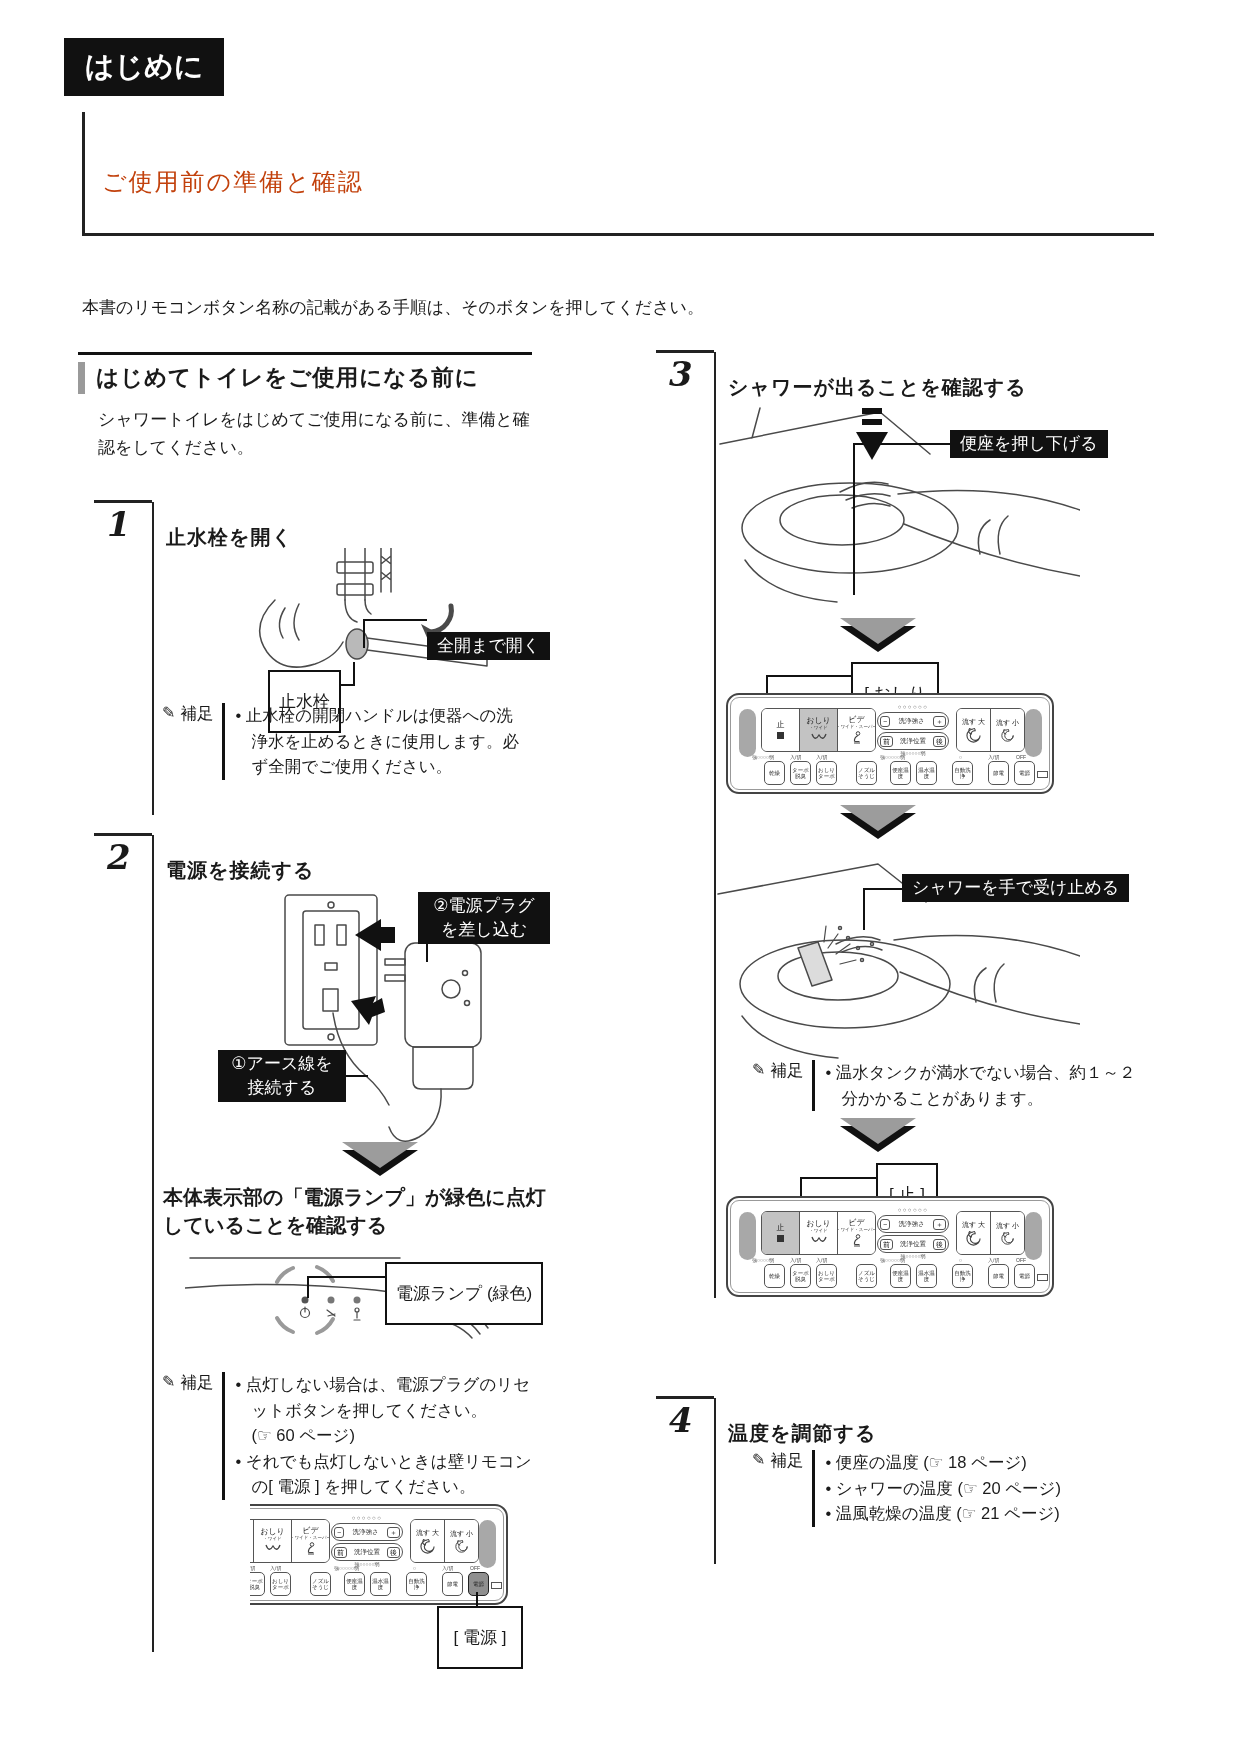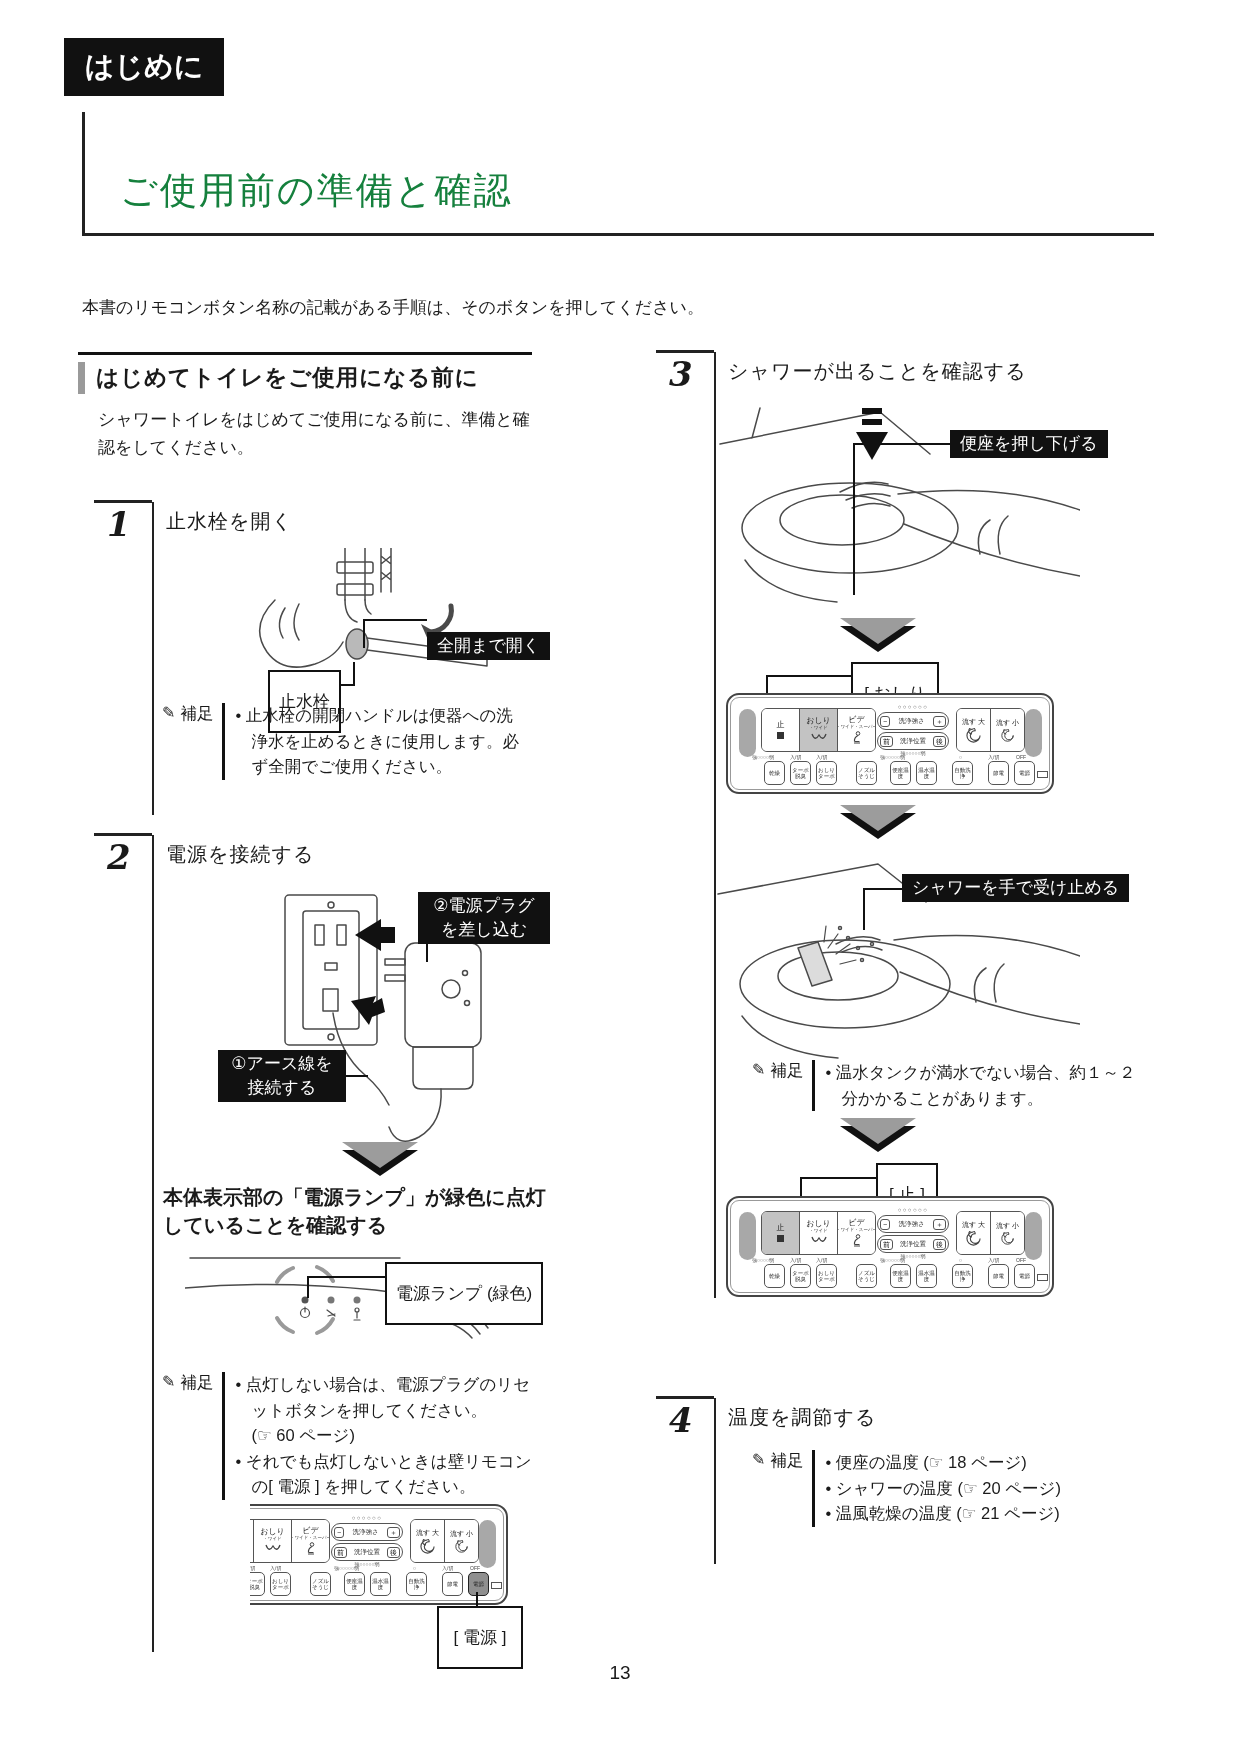--- a/index.html
+++ b/index.html
@@ -3,33 +3,33 @@
 <meta charset="utf-8">
 <style>
   html,body{margin:0;padding:0;background:#e8e8e8;}
   .page{position:relative;width:1240px;height:1754px;background:#fff;margin:0 auto;
         font-family:"Liberation Sans","DejaVu Sans",sans-serif;color:#1a1a1a;overflow:hidden;}
   .abs{position:absolute;}
   
   .banner{left:64px;top:38px;width:160px;height:58px;background:#111;color:#fff;
           font-size:29px;font-weight:bold;display:flex;align-items:center;justify-content:center;}
   .title-block{left:82px;top:112px;width:1072px;height:124px;border-left:3px solid #222;border-bottom:3px solid #222;box-sizing:border-box;}
-  .doc-title{left:120px;top:166px;font-size:37px;letter-spacing:2px;color:#15803d;}
+  .doc-title{left:102px;top:166px;font-size:24px;letter-spacing:2px;color:#c2410c;}
   .intro{left:82px;top:296px;font-size:17px;}
   
   .sec{left:78px;top:352px;width:454px;border-top:3px solid #111;padding-top:7px;display:flex;align-items:flex-start;}
   .sec .bar{width:7px;height:32px;background:#9a9a9a;margin-right:11px;}
   .sec .sec-h{font-size:22.5px;font-weight:bold;letter-spacing:1px;}
   .sec-body{left:98px;top:406px;width:442px;font-size:17px;line-height:1.65;}
   
   .step{position:absolute;}
   .step .rule{position:absolute;left:58px;top:2px;bottom:0;width:0;border-left:2px solid #222;}
   .step .num{position:absolute;left:0;top:0;width:58px;box-sizing:border-box;border-top:3px solid #222;
              padding:1px 0 0 13px;font-family:"DejaVu Serif",serif;font-style:italic;font-weight:bold;font-size:34px;}
-  .step .stitle{position:absolute;left:72px;top:8px;font-size:20px;font-weight:normal;letter-spacing:1px;}
+  .step .stitle{position:absolute;left:72px;top:24px;font-size:20px;font-weight:bold;letter-spacing:1px;}
   
   .co{background:#111;color:#fff;font-size:17px;padding:2px 10px;line-height:1.4;display:inline-block;}
   .co2{text-align:center;}
   .lbl{border:2px solid #111;background:#fff;font-size:17px;padding:18px 9px;display:inline-block;text-align:center;}
   .ct{position:absolute;border-top:2px solid #111;height:0;}
   .cl{position:absolute;border-left:2px solid #111;width:0;}
   
   .note{position:absolute;display:flex;align-items:flex-start;font-size:16.5px;}
   .note .pen{margin-right:5px;font-size:16px;}
   .note .nlabel{margin-right:9px;white-space:nowrap;}
@@ -499,14 +499,13 @@
   <div class="note" style="left:752px;top:1450px">
     <span class="pen">✎</span>
     <span class="nlabel">補足</span>
     <div class="ntxt" style="width:320px">
       <div class="bl">• 便座の温度 (☞ 18 ページ)</div>
       <div class="bl">• シャワーの温度 (☞ 20 ページ)</div>
       <div class="bl">• 温風乾燥の温度 (☞ 21 ページ)</div>
     </div>
   </div>
 
-  <div class="abs pagenum">13</div>
 </div>
 
 </body></html>

